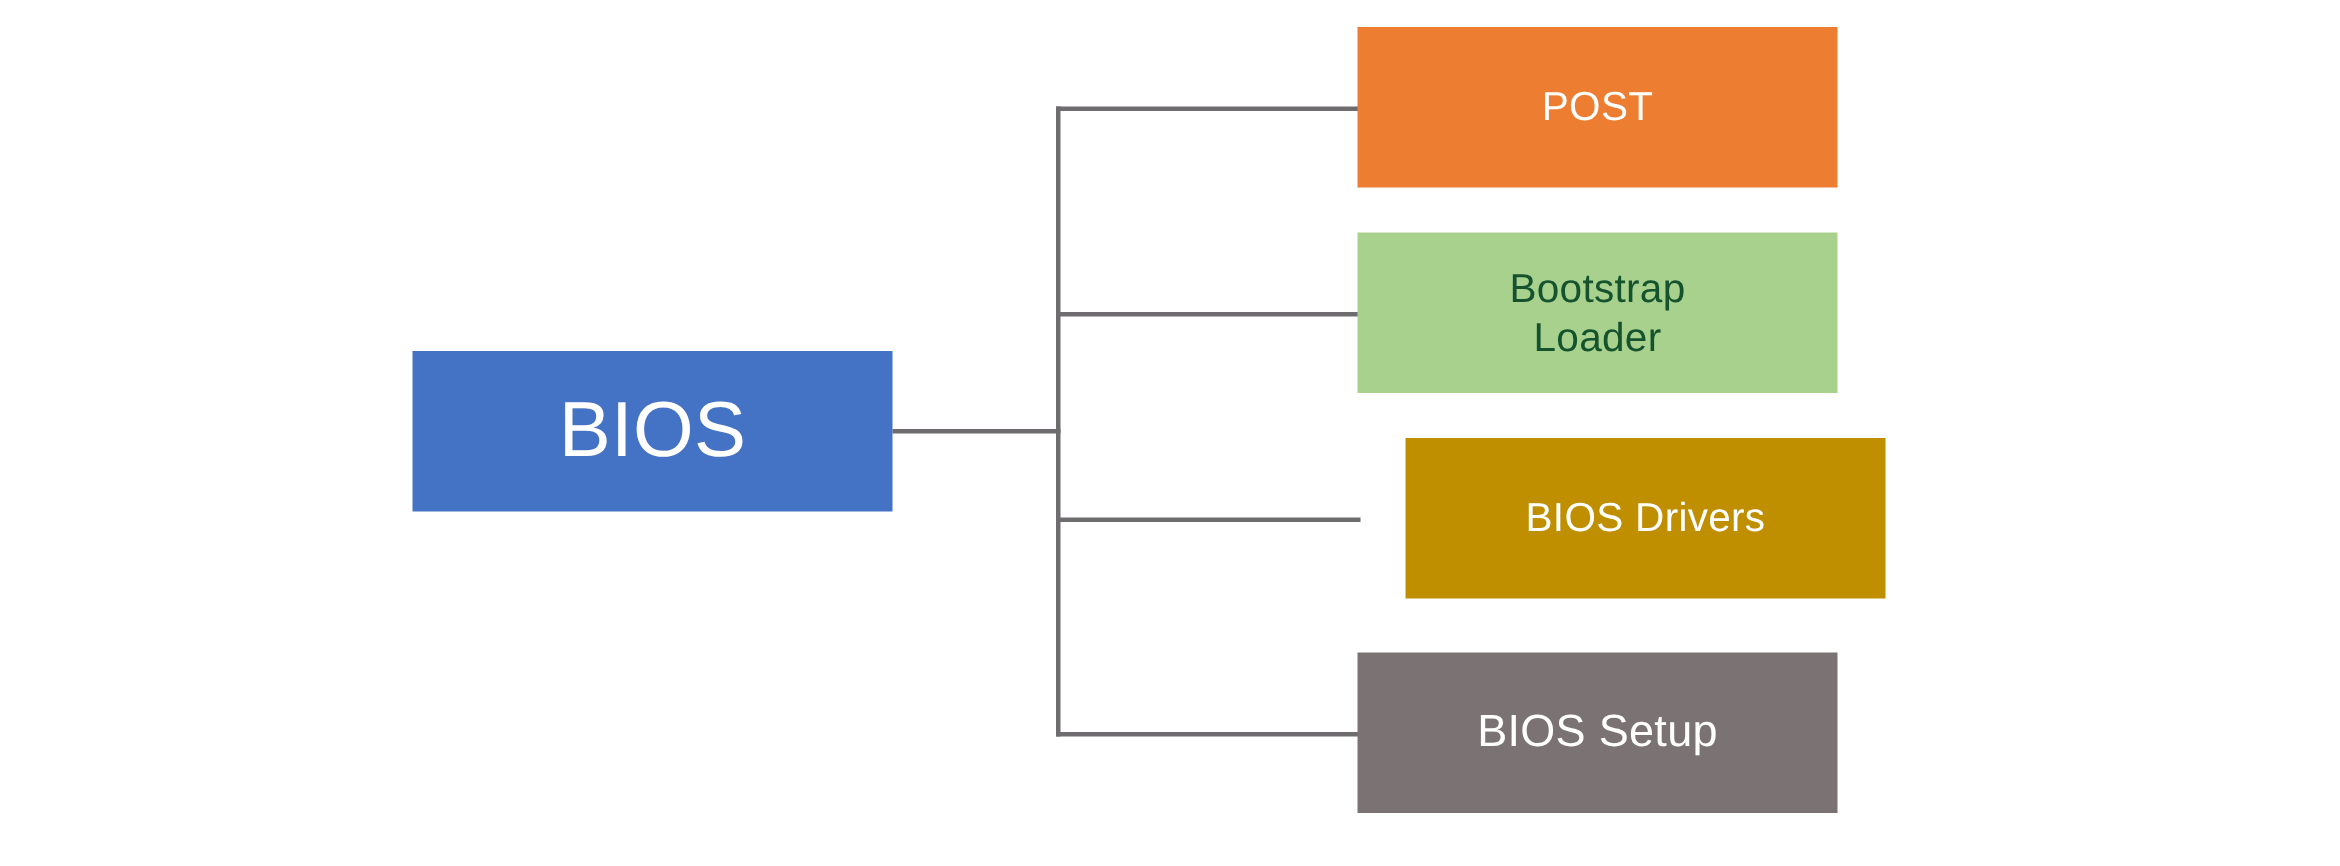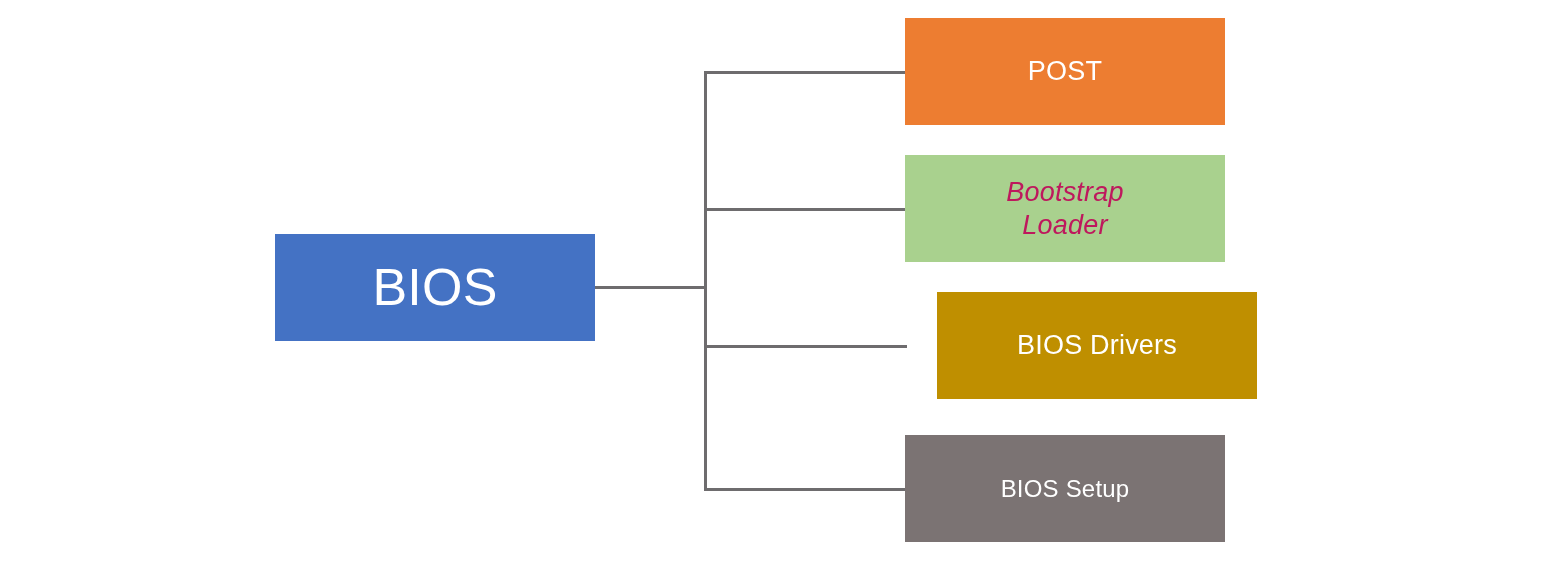--- a/index.html
+++ b/index.html
@@ -67,21 +67,21 @@
     width: 320px;
     height: 107px;
     font-size: 27px;
     margin-left: 32px;
   }
   #node-setup {
     left: 905px;
     top: 435px;
     width: 320px;
     height: 107px;
-    font-size: 24px;
+    font-size: 30px;
   }
 
   
   .conn {
     position: absolute;
     background: #6E6C6E;
   }
   .conn-h { height: 3px; }
   .conn-v { width: 3px; }
 
@@ -105,21 +105,21 @@
   <div class="conn conn-h" id="conn-branch-4" style="background-color: rgb(110, 108, 110); height: 3px;"></div>
 
   <div class="node" id="node-root" style="background-color: rgb(68, 114, 196); color: rgb(255, 255, 255);">
     <span class="node-label">BIOS</span>
   </div>
 
   <div class="node" id="node-post" style="background-color: rgb(237, 125, 49); color: rgb(255, 255, 255);">
     <span class="node-label">POST</span>
   </div>
 
-  <div class="node" id="node-bootstrap" style="background-color: rgb(169, 209, 142); color: #be185d; font-style: italic;">
+  <div class="node" id="node-bootstrap" style="background-color: rgb(169, 209, 142); color: #14532d;">
     <span class="node-label">Bootstrap
 Loader</span>
   </div>
 
   <div class="node" id="node-drivers" style="background-color: rgb(191, 143, 0); color: rgb(255, 255, 255);">
     <span class="node-label">BIOS Drivers</span>
   </div>
 
   <div class="node" id="node-setup" style="background-color: rgb(123, 115, 115); color: rgb(255, 255, 255);">
     <span class="node-label">BIOS Setup</span>

